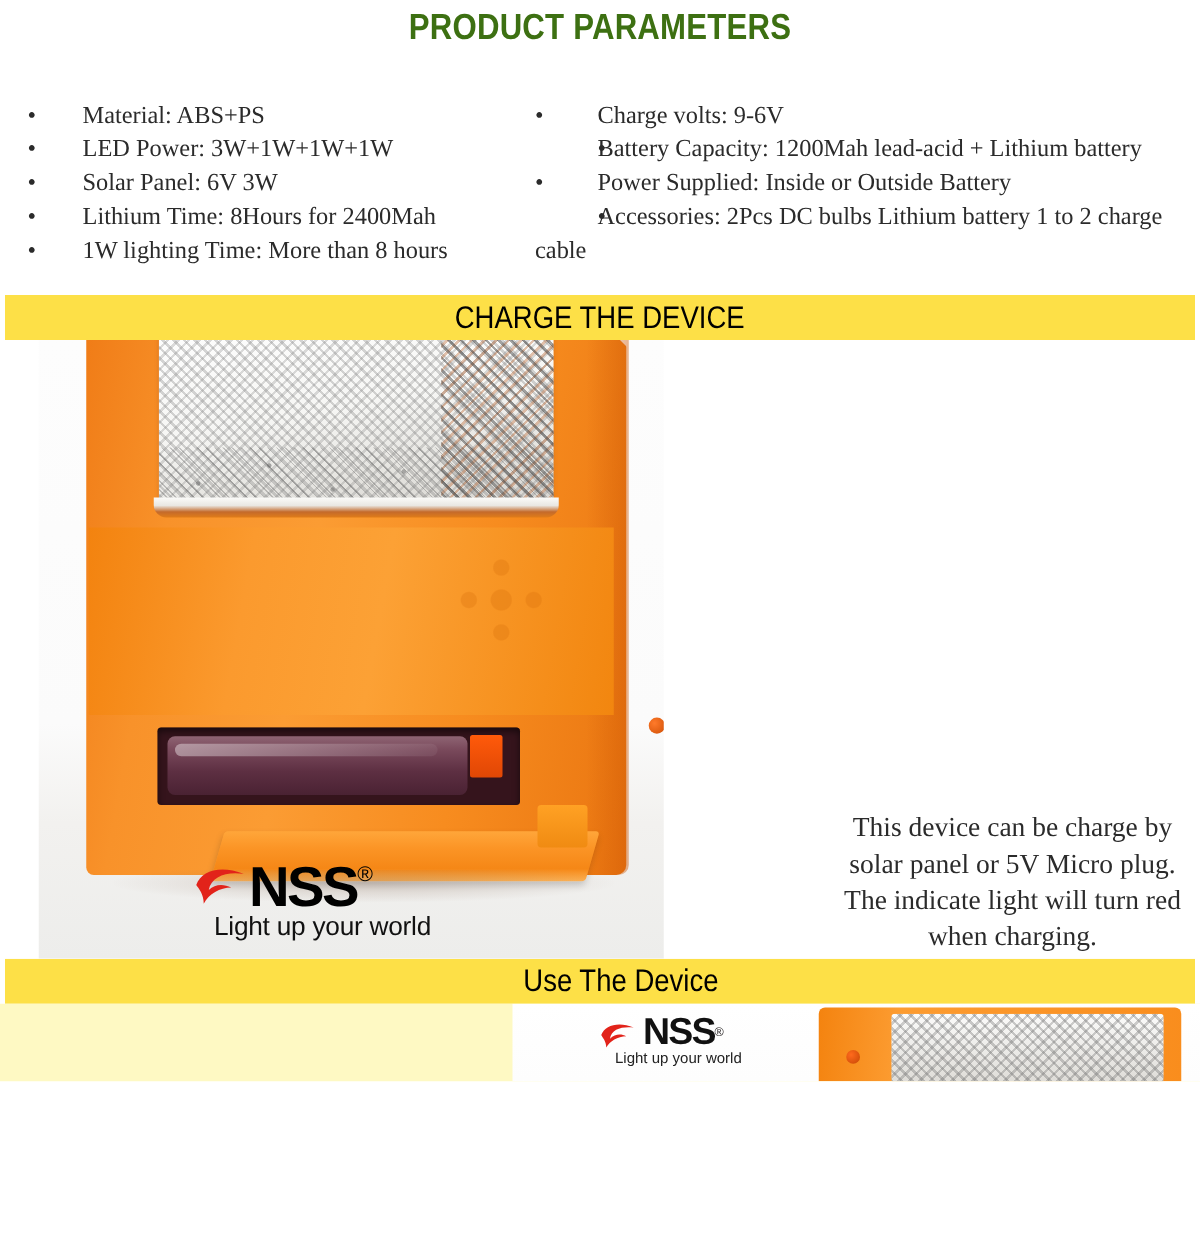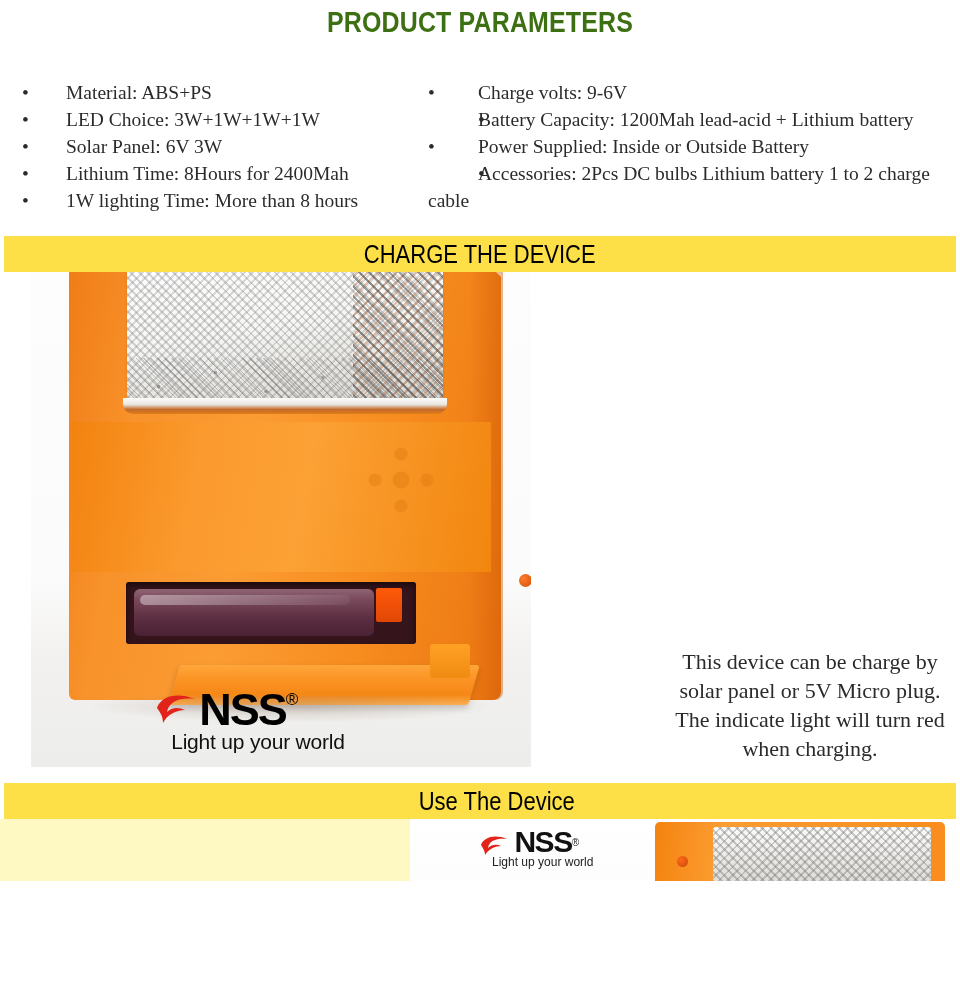--- a/index.html
+++ b/index.html
@@ -85,21 +85,21 @@
     line-height: 36px;
     height: 36px;
     transform: none;
   }
   .banner .banner-text {
     display: inline-block;
     transform: scaleX(0.88);
     transform-origin: center;
   }
   #banner-charge { margin-top: 22px; }
-  #banner-use { margin-top: 16px; padding-left: 33px; }
+  #banner-use { margin-top: 0px; padding-left: 33px; }
 
   
   .charge-section {
     position: relative;
     width: 960px;
     height: 495px;
     background: #ffffff;
     overflow: hidden;
   }
 
@@ -407,21 +407,21 @@
 <div class="specs">
 
   <div class="spec-col left">
     <ul class="spec-list">
       <li class="spec-item">
         <span class="bullet">•</span>
         <span class="txt">Material: ABS+PS</span>
       </li>
       <li class="spec-item">
         <span class="bullet">•</span>
-        <span class="txt">LED Choice: 3W+1W+1W+1W</span>
+        <span class="txt">LED Power: 3W+1W+1W+1W</span>
       </li>
       <li class="spec-item">
         <span class="bullet">•</span>
         <span class="txt">Solar Panel: 6V 3W</span>
       </li>
       <li class="spec-item">
         <span class="bullet">•</span>
         <span class="txt">Lithium Time: 8Hours for 2400Mah</span>
       </li>
       <li class="spec-item">

